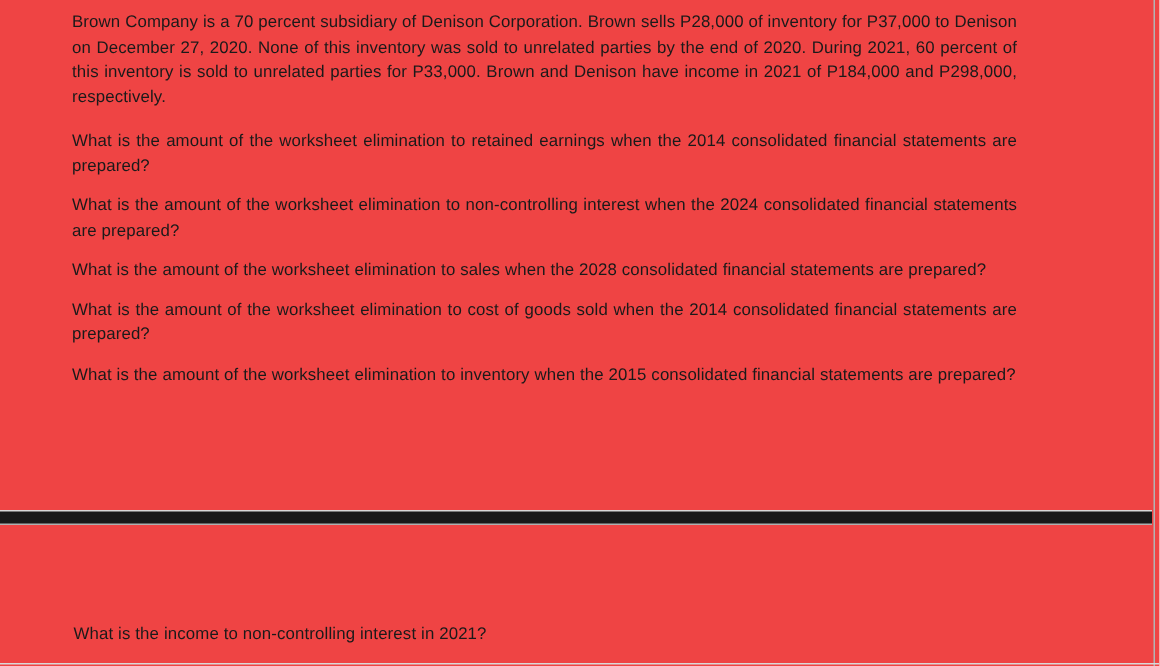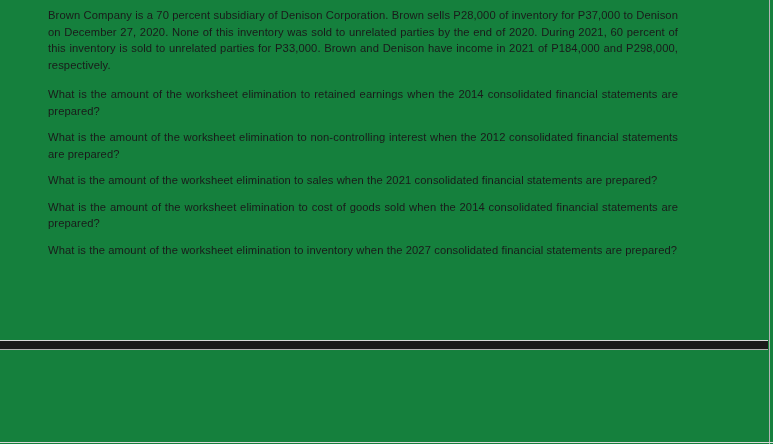--- a/index.html
+++ b/index.html
@@ -4,21 +4,21 @@
 <style>
   html, body {
     margin: 0;
     padding: 0;
     background: #ffffff;
   }
   .screen {
     position: relative;
     width: 773px;
     height: 444px;
-    background: #15803d;
+    background: #ef4444;
     overflow: hidden;
     font-family: "Liberation Sans", sans-serif;
     color: #1a1a1a;
   }
   .text-block {
     position: absolute;
     top: 7px;
     left: 48px;
     width: 630px;
   }
@@ -71,25 +71,26 @@
   }
 </style>
 </head>
 <body>
 
 <div class="screen">
 
   <div class="text-block">
     <p class="para intro">Brown Company is a 70 percent subsidiary of Denison Corporation. Brown sells P28,000 of inventory for P37,000 to Denison on December 27, 2020. None of this inventory was sold to unrelated parties by the end of 2020. During 2021, 60 percent of this inventory is sold to unrelated parties for P33,000. Brown and Denison have income in 2021 of P184,000 and P298,000, respectively.</p>
     <p class="para">What is the amount of the worksheet elimination to retained earnings when the 2014 consolidated financial statements are prepared?</p>
-    <p class="para">What is the amount of the worksheet elimination to non-controlling interest when the 2012 consolidated financial statements are prepared?</p>
-    <p class="para">What is the amount of the worksheet elimination to sales when the 2021 consolidated financial statements are prepared?</p>
+    <p class="para">What is the amount of the worksheet elimination to non-controlling interest when the 2024 consolidated financial statements are prepared?</p>
+    <p class="para">What is the amount of the worksheet elimination to sales when the 2028 consolidated financial statements are prepared?</p>
     <p class="para">What is the amount of the worksheet elimination to cost of goods sold when the 2014 consolidated financial statements are prepared?</p>
-    <p class="para">What is the amount of the worksheet elimination to inventory when the 2027 consolidated financial statements are prepared?</p>
+    <p class="para">What is the amount of the worksheet elimination to inventory when the 2015 consolidated financial statements are prepared?</p>
   </div>
 
   <div class="divider-bar"></div>
 
+  <p class="footer-question">What is the income to non-controlling interest in 2021?</p>
 
   <div class="right-edge-line"></div>
   <div class="bottom-edge-line"></div>
 
 </div>
 
 </body></html>

